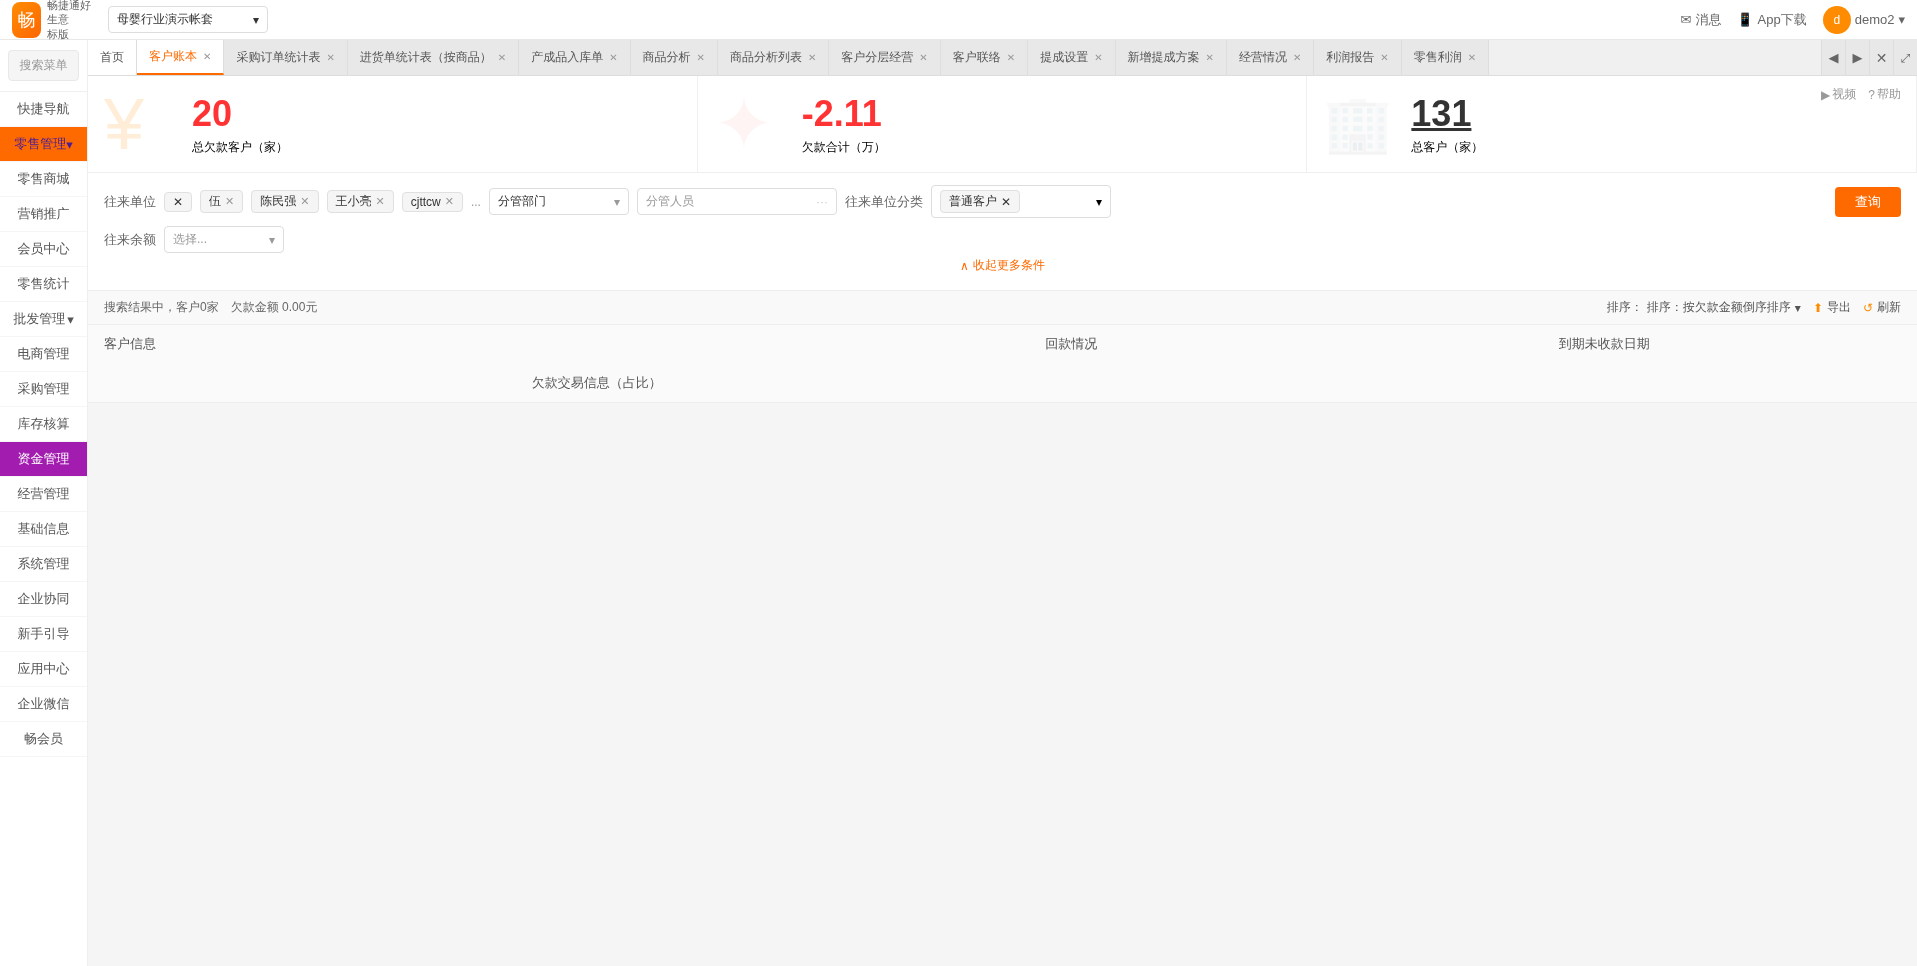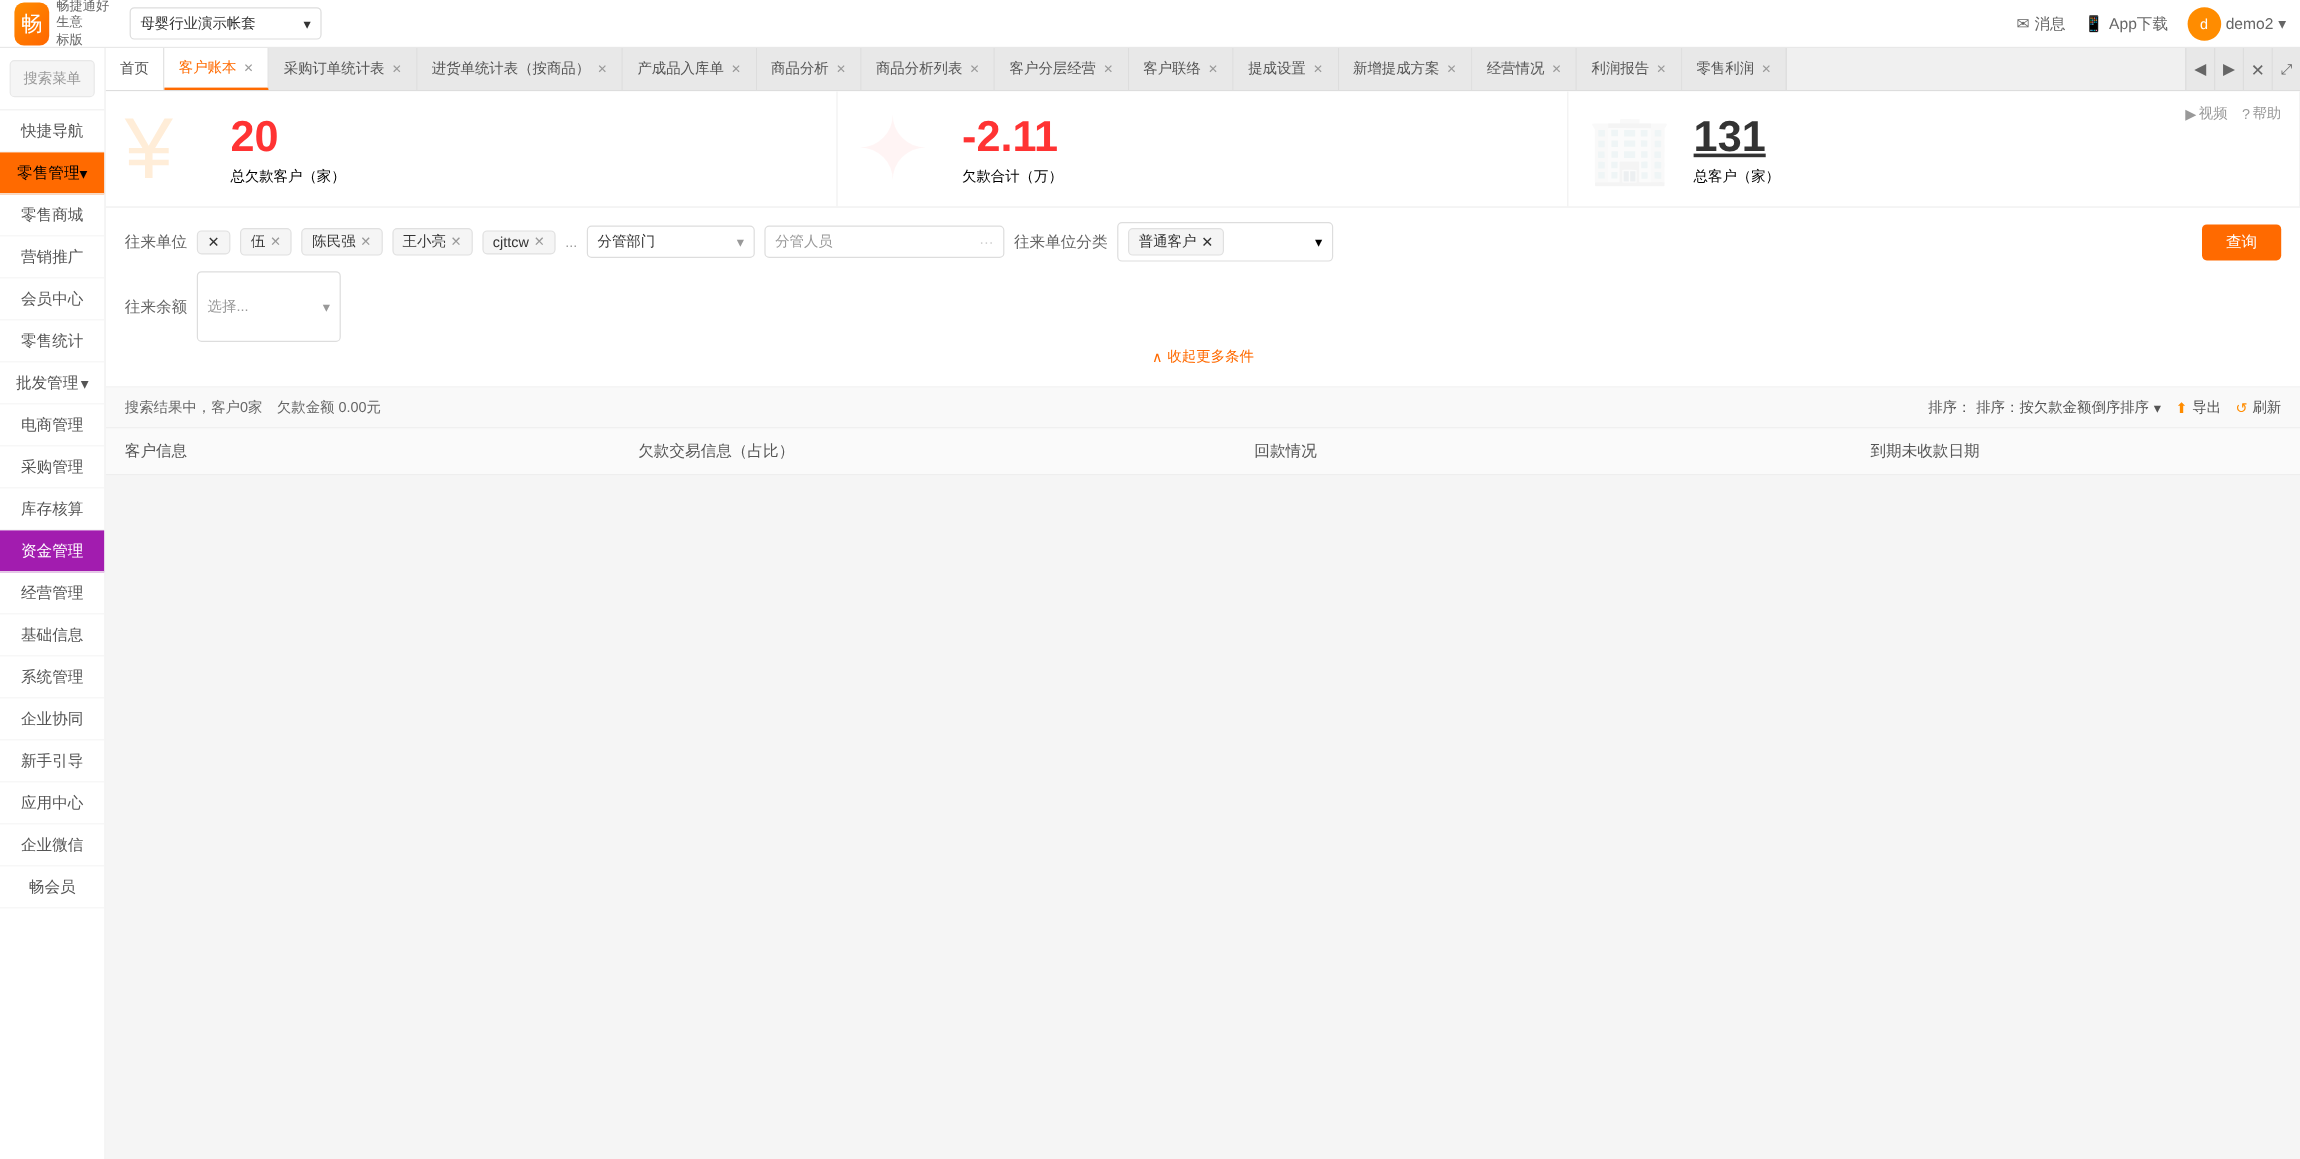--- a/index.html
+++ b/index.html
@@ -17,21 +17,21 @@
     .avatar { width: 28px; height: 28px; background: #ff8c00; border-radius: 50%; display: flex; align-items: center; justify-content: center; color: #fff; font-size: 12px; }
 
     
     .main-layout { display: flex; flex: 1; overflow: hidden; }
 
     
     .sidebar { width: 88px; background: #fff; display: flex; flex-direction: column; border-right: 1px solid #eee; overflow-y: auto; flex-shrink: 0; }
     .sidebar-search { padding: 10px 8px; border-bottom: 1px solid #f0f0f0; }
     .sidebar-search-btn { width: 100%; padding: 6px 4px; background: #f5f5f5; border: 1px solid #e8e8e8; border-radius: 4px; cursor: pointer; font-size: 12px; color: #999; text-align: center; }
     .sidebar-nav-item { padding: 8px 6px; text-align: center; cursor: pointer; color: #555; font-size: 13px; border-bottom: 1px solid #f5f5f5; display: flex; align-items: center; justify-content: center; }
-    .sidebar-nav-item.active { background: #ff6a00; color: #000000; }
+    .sidebar-nav-item.active { background: #ff6a00; color: #4c1d95; }
     .sidebar-nav-item.has-arrow { justify-content: center; gap: 2px; }
 
     
     .content-area { flex: 1; display: flex; flex-direction: column; overflow: hidden; }
 
     
     .tab-bar { background: #f0f0f0; display: flex; align-items: center; height: 36px; border-bottom: 1px solid #ddd; flex-shrink: 0; overflow: hidden; }
     .tab-item { display: flex; align-items: center; gap: 4px; padding: 0 12px; height: 100%; cursor: pointer; font-size: 12px; color: #555; border-right: 1px solid #ddd; white-space: nowrap; background: #e8e8e8; }
     .tab-item.active { background: #fff; color: #ff6a00; border-bottom: 2px solid #ff6a00; }
     .tab-item.home { background: #fff; }
@@ -58,34 +58,34 @@
     .filter-tag .close-x { cursor: pointer; color: #999; font-size: 11px; }
     .filter-more { color: #999; cursor: pointer; font-size: 12px; }
     .filter-select { display: flex; align-items: center; gap: 4px; border: 1px solid #ddd; border-radius: 4px; padding: 4px 8px; min-width: 140px; cursor: pointer; font-size: 12px; color: #333; background: #fff; }
     .filter-select .arrow { color: #999; margin-left: auto; }
     .filter-people { display: flex; align-items: center; gap: 4px; border: 1px solid #ddd; border-radius: 4px; padding: 4px 8px; min-width: 200px; cursor: pointer; font-size: 12px; color: #999; background: #fff; }
     .filter-category-tag { display: inline-flex; align-items: center; gap: 4px; padding: 2px 8px; background: #f5f5f5; border: 1px solid #e0e0e0; border-radius: 4px; font-size: 12px; color: #333; }
     .filter-category-select { display: flex; align-items: center; gap: 4px; border: 1px solid #ddd; border-radius: 4px; padding: 4px 8px; min-width: 180px; cursor: pointer; font-size: 12px; background: #fff; }
     .query-btn { background: #ff6a00; color: #fff; border: none; border-radius: 4px; padding: 6px 20px; cursor: pointer; font-size: 13px; margin-left: auto; }
     .collapse-btn { display: flex; align-items: center; justify-content: center; gap: 4px; color: #ff6a00; cursor: pointer; font-size: 12px; margin: 4px auto; }
     .filter-row2 { display: flex; align-items: center; gap: 8px; }
-    .balance-select { display: flex; align-items: center; gap: 4px; border: 1px solid #ddd; border-radius: 4px; padding: 20px 8px; min-width: 120px; cursor: pointer; font-size: 12px; color: #999; background: #fff; }
+    .balance-select { display: flex; align-items: center; gap: 4px; border: 1px solid #ddd; border-radius: 4px; padding: 4px 8px; min-width: 120px; cursor: pointer; font-size: 12px; color: #999; background: #fff; }
 
     
     .results-bar { background: #f9f9f9; padding: 8px 16px; display: flex; align-items: center; justify-content: space-between; border-bottom: 1px solid #eee; font-size: 12px; color: #666; }
     .results-bar-left { display: flex; gap: 12px; }
     .results-bar-right { display: flex; align-items: center; gap: 12px; }
     .sort-select { display: flex; align-items: center; gap: 4px; cursor: pointer; color: #555; }
     .action-btn { display: flex; align-items: center; gap: 4px; cursor: pointer; color: #555; }
     .action-btn .icon { color: #ff8c00; }
 
     
     .table-header { display: flex; background: #fafafa; border-bottom: 1px solid #eee; padding: 10px 16px; font-size: 13px; color: #555; font-weight: 500; }
     .col-customer { flex: 2.5; }
-    .col-debt { flex: 3; }
+    .col-debt { flex: 3; margin-top: 39px; }
     .col-repay { flex: 3; }
     .col-date { flex: 2; }
 
     
     .empty-state { display: flex; flex-direction: column; align-items: center; justify-content: center; padding: 80px 20px; color: #ccc; }
     .empty-icon { font-size: 80px; margin-bottom: 12px; opacity: 0.4; color: #ffaa88; }
     .empty-text { font-size: 13px; color: #bbb; }
   </style>
 </head>
 <body>

